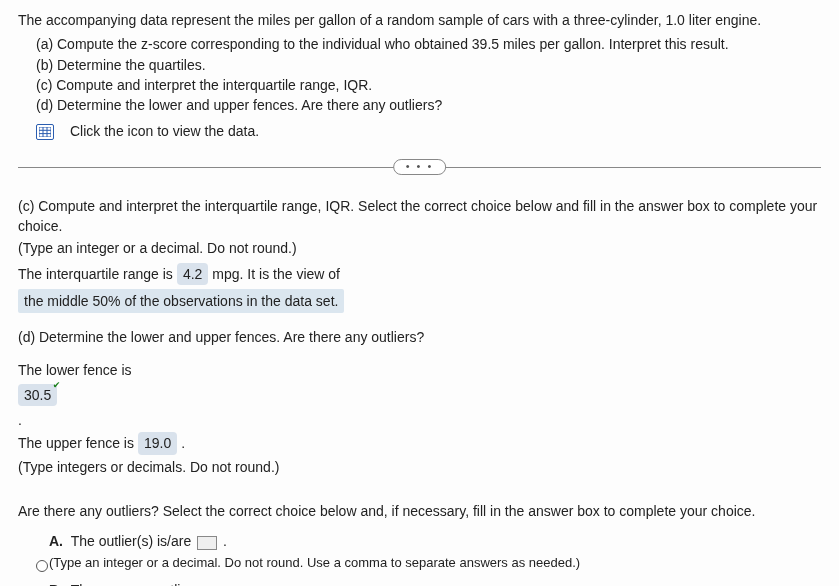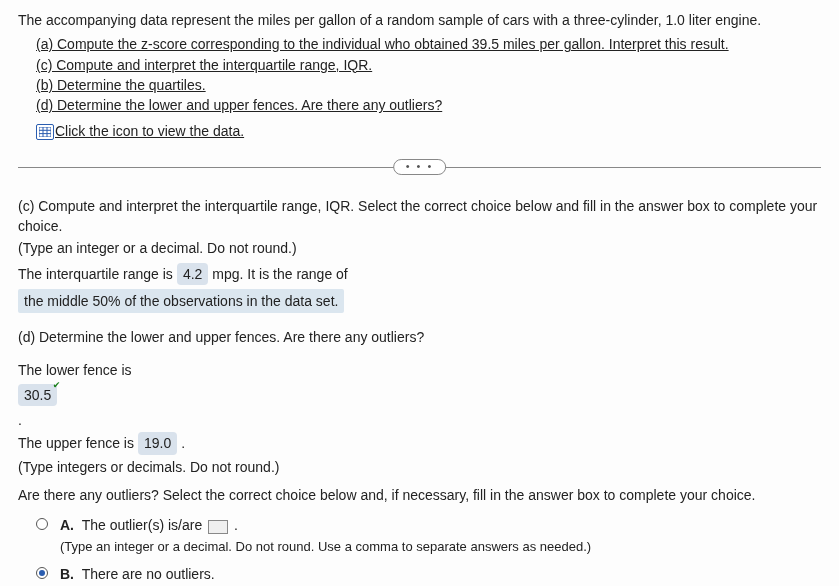--- a/index.html
+++ b/index.html
@@ -6,22 +6,22 @@
     body {
       font-family: Arial, Helvetica, sans-serif;
       font-size: 14px;
       color: #222;
       background: #fdfdfd;
       width: 839px;
       padding: 10px 18px 18px 18px;
       line-height: 1.45;
     }
     .intro { margin-bottom: 4px; }
-    .subparts { margin-left: 18px; margin-bottom: 6px; text-decoration: underline; }
-    .click-row { display: flex; align-items: center; gap: 1px; margin-left: 18px; margin-bottom: 14px; text-decoration: underline; }
+    .subparts { margin-left: 18px; margin-bottom: 6px; }
+    .click-row { display: flex; align-items: center; gap: 16px; margin-left: 18px; margin-bottom: 14px; }
     .icon-data {
       width: 18px; height: 16px; display: inline-flex; align-items: center; justify-content: center;
       border: 1.5px solid #2a5db0; border-radius: 2px; background: #fff;
     }
     .icon-data svg { display: block; }
     .divider-wrap { position: relative; height: 22px; margin: 6px -18px 18px -18px; }
     .divider-line { position: absolute; left: 18px; right: 18px; top: 50%; height: 0; border-top: 1px solid #888; }
     .divider-pill {
       position: absolute; left: 50%; top: 50%; transform: translate(-50%, -50%);
       background: #fff; border: 1px solid #888; border-radius: 12px;
@@ -37,21 +37,21 @@
     }
     .ans-val.correct { position: relative; }
     .ans-val.correct::after {
       content: "✔"; color: #1a7f1a; font-size: 9px; position: absolute; right: -3px; top: -5px;
     }
     .hl-line {
       display: inline-block; background: #dbe6ef; padding: 2px 6px; border-radius: 2px;
       margin-top: 2px;
     }
     .choices { margin-top: 10px; margin-left: 18px; }
-    .choice { display: flex; align-items: flex-start; gap: 12px; margin-bottom: 8px; }
+    .choice { display: flex; align-items: flex-end; gap: 1px; margin-bottom: 8px; }
     .radio {
       width: 12px; height: 12px; border: 1.5px solid #555; border-radius: 50%;
       margin-top: 3px; flex: 0 0 auto; position: relative; background: #fff;
     }
     .radio.selected::after {
       content: ""; position: absolute; left: 2px; top: 2px; right: 2px; bottom: 2px;
       background: #2a5db0; border-radius: 50%;
     }
     .choice-body { flex: 1; }
     .choice-letter { font-weight: bold; margin-right: 4px; }
@@ -60,22 +60,22 @@
       background: #efefef; vertical-align: middle; margin: 0 2px;
     }
     .sub-hint { font-size: 13px; margin-top: 2px; }
   </style>
 </head>
 <body>
 
 <div class="intro">The accompanying data represent the miles per gallon of a random sample of cars with a three-cylinder, 1.0 liter engine.</div>
 <div class="subparts">
   <div>(a) Compute the z-score corresponding to the individual who obtained 39.5 miles per gallon. Interpret this result.</div>
+  <div>(b) Determine the quartiles.</div>
   <div>(c) Compute and interpret the interquartile range, IQR.</div>
-  <div>(b) Determine the quartiles.</div>
   <div>(d) Determine the lower and upper fences. Are there any outliers?</div>
 </div>
 <div class="click-row">
   <span class="icon-data">
     <svg width="12" height="10" viewBox="0 0 12 10">
       <rect x="0" y="0" width="12" height="10" fill="none" stroke="#2a5db0" stroke-width="1"></rect>
       <line x1="0" y1="3.3" x2="12" y2="3.3" stroke="#2a5db0" stroke-width="1"></line>
       <line x1="0" y1="6.6" x2="12" y2="6.6" stroke="#2a5db0" stroke-width="1"></line>
       <line x1="4" y1="0" x2="4" y2="10" stroke="#2a5db0" stroke-width="1"></line>
       <line x1="8" y1="0" x2="8" y2="10" stroke="#2a5db0" stroke-width="1"></line>
@@ -89,21 +89,21 @@
   <div class="divider-pill">• • •</div>
 </div>
 
 <div class="block">
   <div>(c) Compute and interpret the interquartile range, IQR. Select the correct choice below and fill in the answer box to complete your choice.</div>
   <div class="hint">(Type an integer or a decimal. Do not round.)</div>
 
   <div class="ans-line" style="margin-top:4px;">
     <span>The interquartile range is</span>
     <span class="ans-val">4.2</span>
-    <span>mpg. It is the range of</span>
+    <span>mpg. It is the view of</span>
   </div>
   <div>
     <span class="hl-line">the middle 50% of the observations in the data set.</span>
   </div>
 </div>
 
 <div class="block">
   <div>(d) Determine the lower and upper fences. Are there any outliers?</div>
 
   <div class="ans-line" style="margin-top:12px;flex-direction:column;">
@@ -111,21 +111,21 @@
     <span class="ans-val correct">30.5</span>
     <span>.</span>
   </div>
   <div class="ans-line" style="margin-top:2px;">
     <span>The upper fence is</span>
     <span class="ans-val">19.0</span>
     <span>.</span>
   </div>
   <div class="hint">(Type integers or decimals. Do not round.)</div>
 
-  <div style="margin-top:8px;">Are there any outliers? Select the correct choice below and, if necessary, fill in the answer box to complete your choice.</div>
+  <div style="margin-top:24px;">Are there any outliers? Select the correct choice below and, if necessary, fill in the answer box to complete your choice.</div>
 
   <div class="choices">
     <div class="choice">
       <div class="radio"></div>
       <div class="choice-body">
         <div>
           <span class="choice-letter">A.</span>
           <span>The outlier(s) is/are</span>
           <span class="fill-box"></span>
           <span>.</span>

